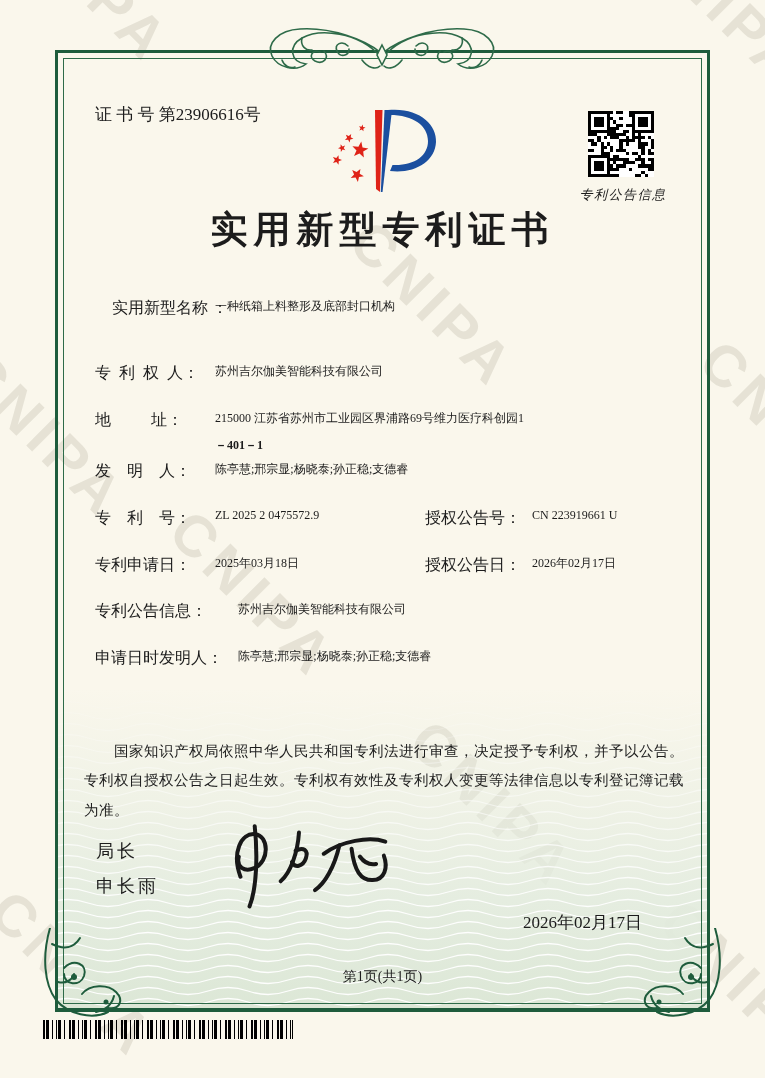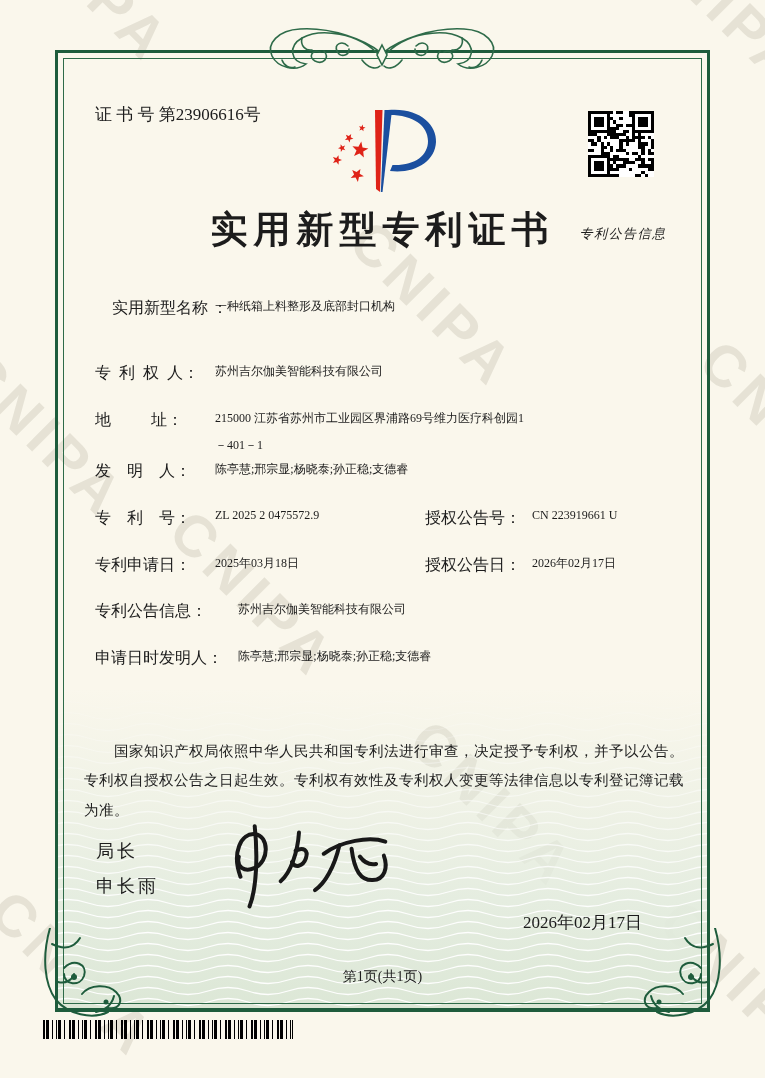--- a/index.html
+++ b/index.html
@@ -13,21 +13,21 @@
   
   .border-outer{position:absolute;left:55px;top:50px;width:655px;height:962px;box-sizing:border-box;
       border:3px solid #1E5C3C;border-bottom-width:4px;z-index:2;}
   .border-inner{position:absolute;left:63px;top:58px;width:639px;height:946px;box-sizing:border-box;
       border:1px solid #2E6B49;z-index:2;}
   
   .cert-no{left:95px;top:103px;font-size:17px;white-space:pre;z-index:5;}
   .title{left:55px;top:205px;width:655px;text-align:center;font-size:37px;font-weight:bold;
       letter-spacing:6px;z-index:5;}
   .qr-caption{left:568px;top:186px;width:110px;text-align:center;font-size:13px;letter-spacing:1.5px;
-      font-style:italic;z-index:5;margin-top:39px;}
+      font-style:italic;z-index:5;}
   
   .lbl{position:absolute;font-size:16px;white-space:pre;z-index:5;}
   .val{position:absolute;font-size:12px;white-space:pre;z-index:5;}
   
   .decl{position:absolute;left:84px;top:722px;width:600px;font-size:14.5px;line-height:29.5px;
       letter-spacing:0.5px;z-index:5;}
   .decl .l1{display:block;text-indent:30px;}
   .decl .l2{display:block;}
   .signer{position:absolute;left:96px;font-size:18px;letter-spacing:3px;z-index:5;text-align:center;}
   .date{position:absolute;left:523px;top:911px;font-size:17px;z-index:5;}
@@ -307,21 +307,21 @@
   <div class="abs title">实用新型专利证书</div>
 
   <span class="lbl" style="left:112px;top:298px;">实用新型名称 ：</span>
   <span class="val" style="left:215px;top:298px;">一种纸箱上料整形及底部封口机构</span>
 
   <span class="lbl" style="left:95px;top:363px;">专  利  权  人：</span>
   <span class="val" style="left:215px;top:363px;">苏州吉尔伽美智能科技有限公司</span>
 
   <span class="lbl" style="left:95px;top:410px;">地          址：</span>
   <span class="val" style="left:215px;top:410px;">215000 江苏省苏州市工业园区界浦路69号维力医疗科创园1</span>
-  <span class="val" style="left:215px;top:437px;">－401－1</span>
+  <span class="val" style="left:215px;top:437px;font-weight:bold;">－401－1</span>
 
   <span class="lbl" style="left:95px;top:461px;">发    明    人：</span>
   <span class="val" style="left:215px;top:461px;">陈亭慧;邢宗显;杨晓泰;孙正稳;支德睿</span>
 
   <span class="lbl" style="left:95px;top:508px;">专    利    号：</span>
   <span class="val" style="left:215px;top:508px;">ZL 2025 2 0475572.9</span>
   <span class="lbl" style="left:425px;top:508px;">授权公告号：</span>
   <span class="val" style="left:532px;top:508px;">CN 223919661 U</span>
 
   <span class="lbl" style="left:95px;top:555px;">专利申请日：</span>

